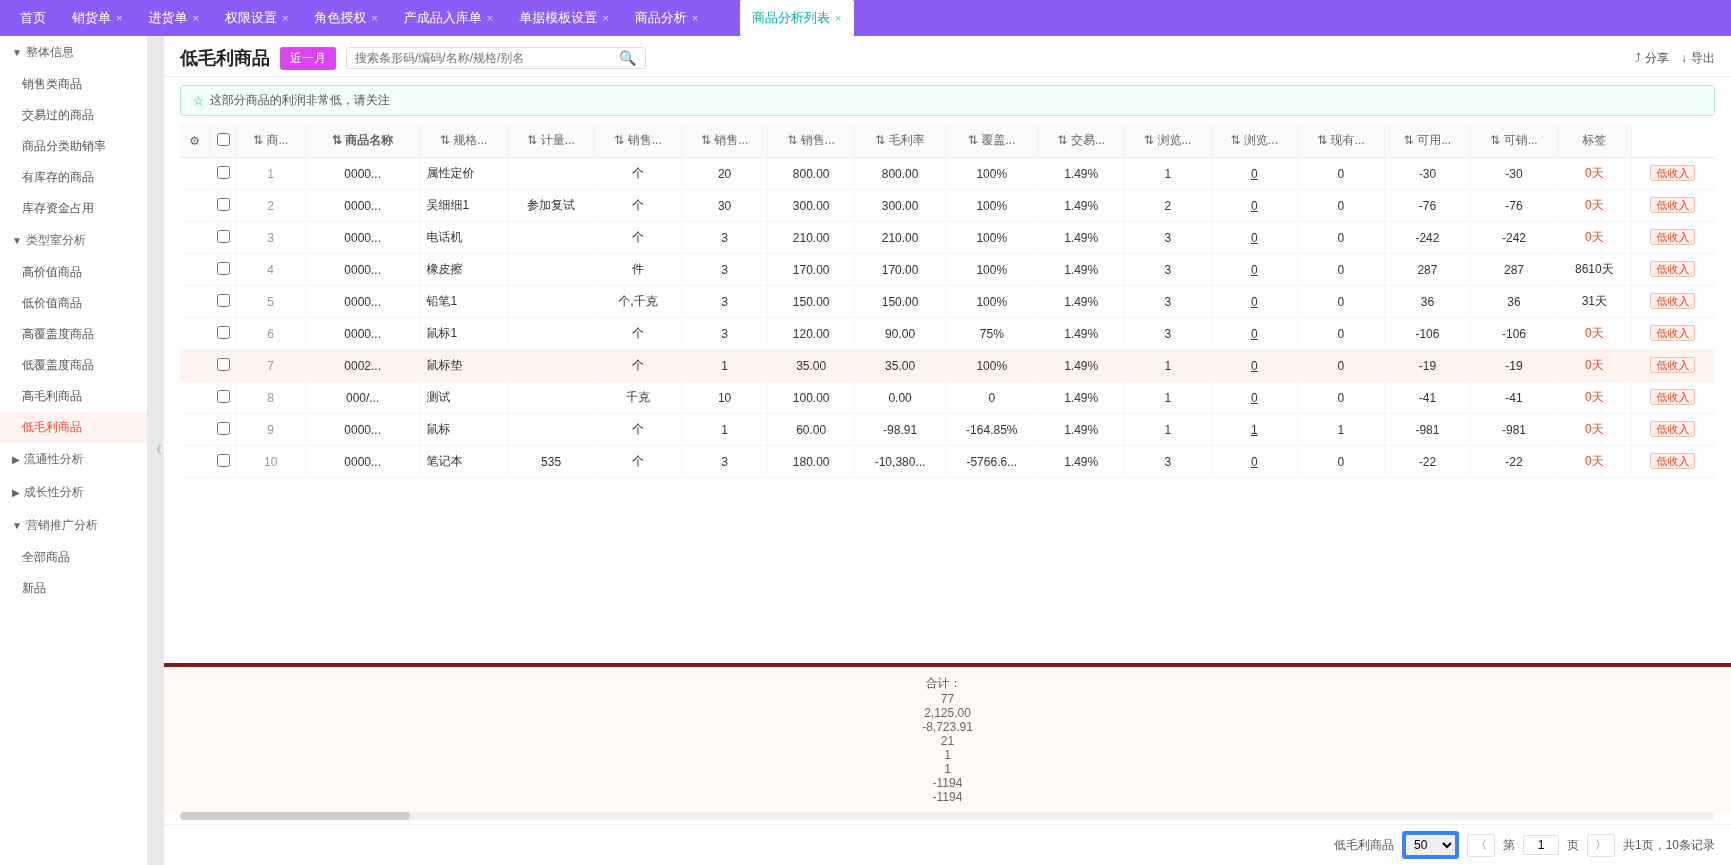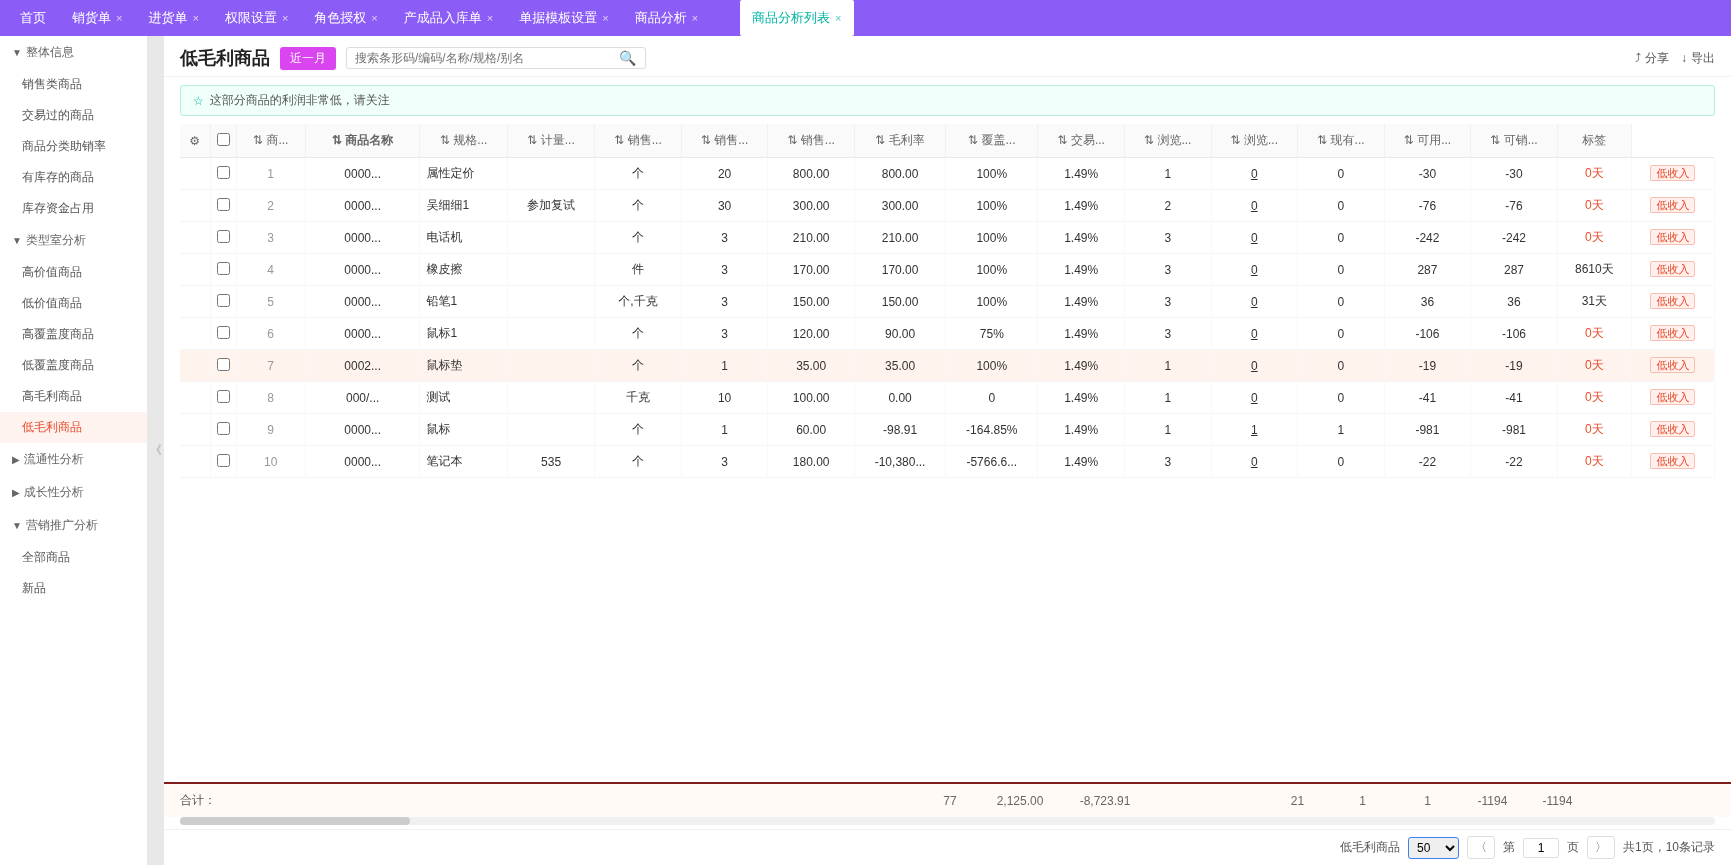--- a/index.html
+++ b/index.html
@@ -187,43 +187,44 @@
       border-radius: 2px;
       padding: 1px 5px;
       font-size: 11px;
     }
     .red-text { color: #e84c2b; }
     .underline { text-decoration: underline; cursor: pointer; color: #333; }
 
     
     .footer-total {
       background: #fffaf5;
-      border-top: 2px solid #7f1d1d;
+      border-top: 4px solid #7f1d1d;
       display: flex;
       align-items: center;
       padding: 8px 16px;
       font-size: 12px;
       color: #666;
       gap: 0;
+      flex-direction: column;
     }
     .footer-total .label { font-weight: 500; color: #555; margin-right: 8px; }
 
     
     .pagination-bar {
       display: flex;
       align-items: center;
       justify-content: flex-end;
       padding: 6px 16px;
       border-top: 1px solid #f0f0f0;
       gap: 8px;
       font-size: 12px;
       color: #555;
     }
     .pagination-bar select {
-      border: 1px solid #3b82f6;
+      border: 4px solid #3b82f6;
       border-radius: 3px;
       padding: 2px 4px;
       font-size: 12px;
     }
     .pagination-btn {
       border: 1px solid #ddd;
       background: #fff;
       border-radius: 3px;
       padding: 2px 7px;
       cursor: pointer;

